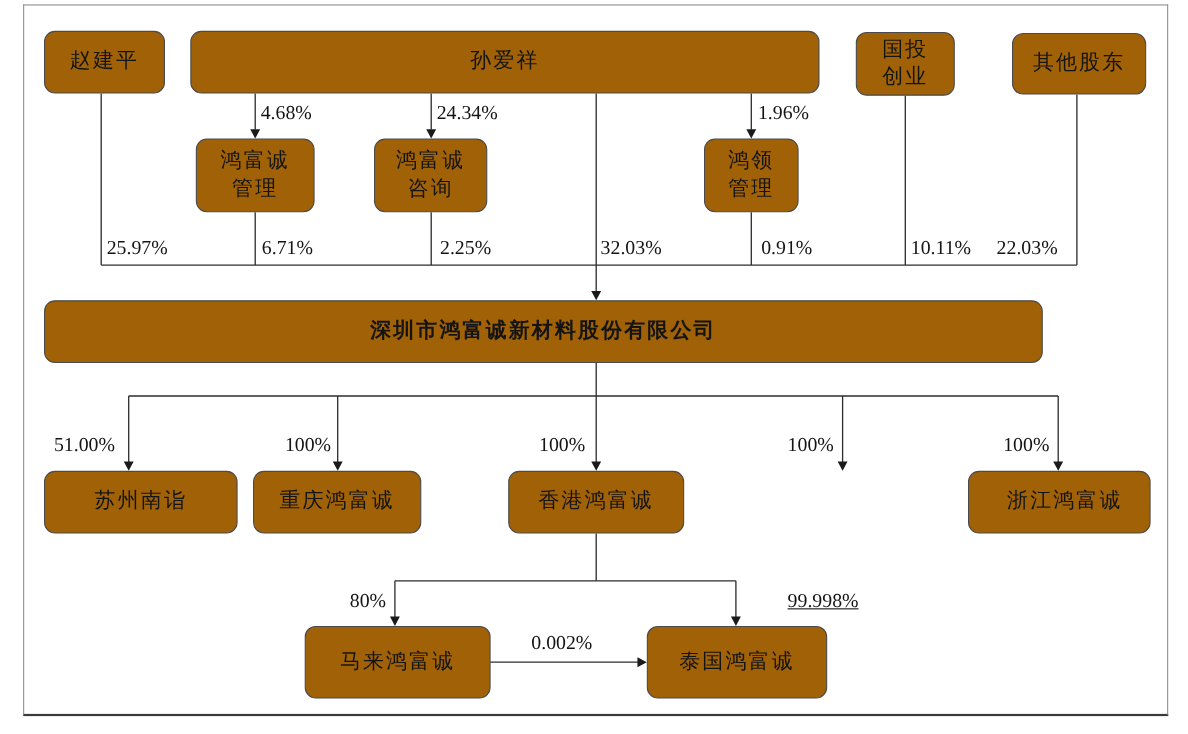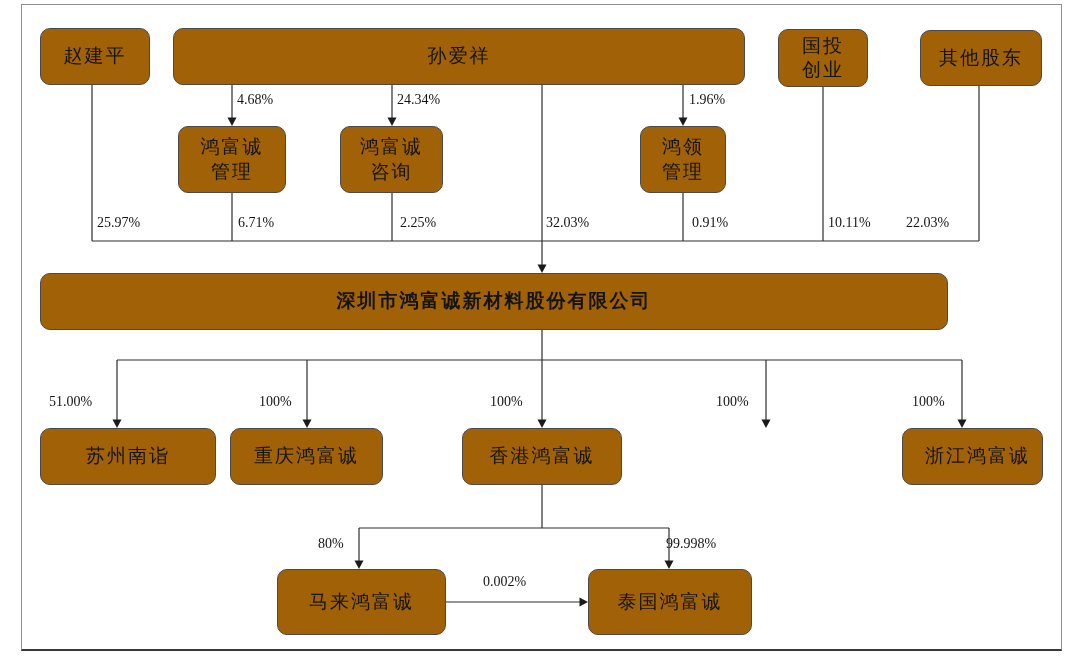--- a/index.html
+++ b/index.html
@@ -6,39 +6,39 @@
   html,body { background:#ffffff; }
   body { font-family:"Liberation Serif","DejaVu Serif",serif; color:#141414; }
   .canvas { position:relative; width:1080px; height:667px; background:#ffffff; overflow:hidden; }
   .frame { position:absolute; left:21px; top:4px; width:1041px; height:647px;
            border:1px solid #8f8f8f; border-bottom:2px solid #3a3a3a; background:transparent; }
   svg.wires { position:absolute; left:0; top:0; width:1080px; height:667px; }
   .node { position:absolute; display:flex; flex-direction:column; align-items:center; justify-content:center;
           background:#a16207; border:1.5px solid #4a4a4a; border-radius:10px;
           font-size:19px; letter-spacing:2px; line-height:1.3; text-align:center; white-space:nowrap; }
   .node span { display:block; }
-  .pct { position:absolute; font-size:14px; white-space:nowrap; }
+  .pct { position:absolute; font-size:18px; white-space:nowrap; }
 
   
   .n-zhao      { left:40px;  top:28px;  width:110px; height:57px; }
   .n-sun       { left:173px; top:28px;  width:572px; height:57px; }
   .n-guotou    { left:778px; top:29px;  width:90px;  height:58px; line-height:1.25; }
   .n-qita      { left:920px; top:30px;  width:122px; height:56px; }
   
   .n-guanli    { left:178px; top:126px; width:108px; height:67px; }
   .n-zixun     { left:340px; top:126px; width:103px; height:67px; }
   .n-hongling  { left:640px; top:126px; width:86px;  height:67px; }
   
   .n-company   { left:40px;  top:273px; width:908px; height:57px; font-weight:bold; }
   
   .n-suzhou    { left:40px;  top:428px; width:176px; height:57px; }
   .n-chongqing { left:230px; top:428px; width:153px; height:57px; }
   .n-hongkong  { left:462px; top:428px; width:160px; height:57px; }
   .n-wuhan     { left:686px; top:428px; width:161px; height:57px; }
-  .n-zhejiang  { left:902px; top:428px; width:141px; height:57px;padding-left:10px; }
+  .n-zhejiang  { left:880px; top:428px; width:166px; height:57px;padding-left:10px; }
   
   .n-malai     { left:277px; top:569px; width:169px; height:66px; }
   .n-taiguo    { left:588px; top:569px; width:164px; height:66px; }
 
   
   .p-468   { left:237px; top:92px; }
   .p-2434  { left:397px; top:92px; }
   .p-196   { left:689px; top:92px; }
   .p-2597  { left:97px;  top:215px; }
   .p-671   { left:238px; top:215px; }
@@ -46,21 +46,21 @@
   .p-3203  { left:546px; top:215px; }
   .p-091   { left:692px; top:215px; }
   .p-1011  { left:828px; top:215px; }
   .p-2203  { left:906px; top:215px; }
   .p-5100  { left:49px;  top:394px; }
   .p-100cq { left:259px; top:394px; }
   .p-100hk { left:490px; top:394px; }
   .p-100wh { left:716px; top:394px; }
   .p-100zj { left:912px; top:394px; }
   .p-80    { left:318px; top:536px; }
-  .p-99998 { left:666px; top:536px; }
+  .p-99998 { left:716px; top:536px;text-decoration:underline; }
   .p-0002  { left:483px; top:574px; }
 </style>
 </head>
 <body>
 
 <div class="canvas">
 
   <div class="frame"></div>
 
   <svg class="wires" viewBox="0 0 1080 667">

